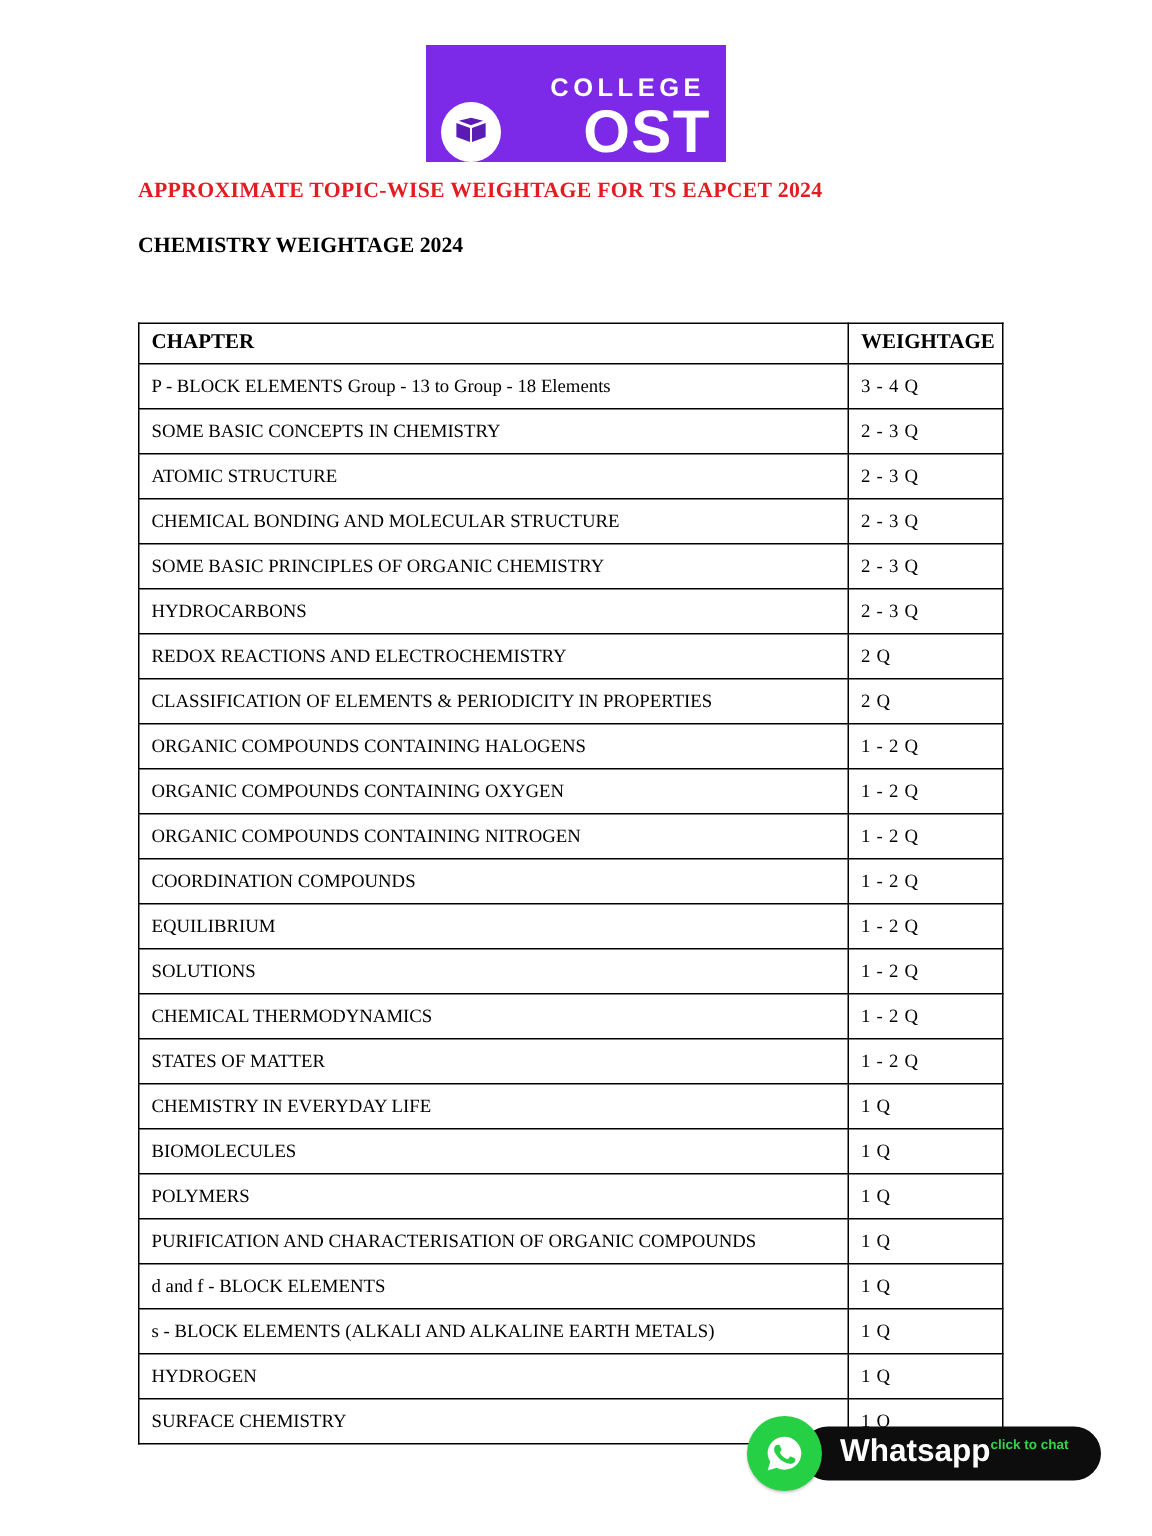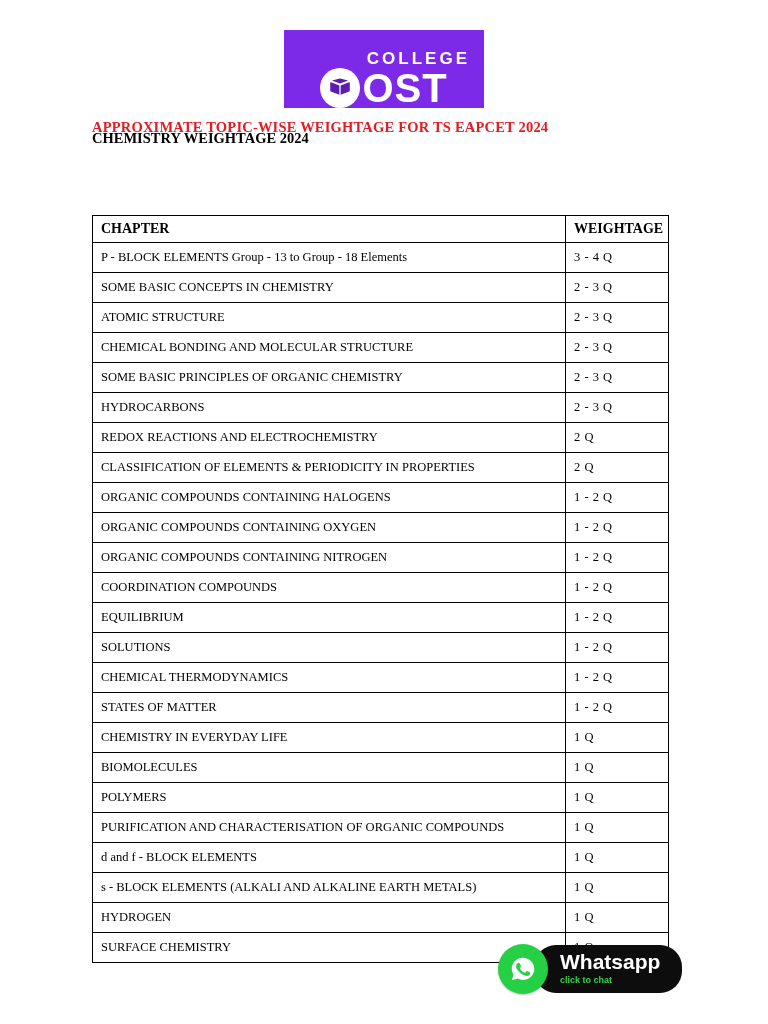--- a/index.html
+++ b/index.html
@@ -35,21 +35,21 @@
     font-size: 17px;
     letter-spacing: 3px;
     line-height: 1.1;
     padding-right: 4px;
     margin-top: 20px;
   }
   .logo-bottom {
     width: 100%;
     display: flex;
     align-items: center;
-    justify-content: center;
+    justify-content: space-between;
     gap: 2px;
   }
   .logo-d {
     width: 40px;
     height: 40px;
     border-radius: 50%;
     background: #ffffff;
     display: flex;
     align-items: center;
     justify-content: center;
@@ -68,21 +68,21 @@
     left: 92px;
     top: 119px;
     font-weight: bold;
     font-size: 14.5px;
     color: #e31b23;
     letter-spacing: 0.2px;
   }
   .heading-black {
     position: absolute;
     left: 92px;
-    top: 130px;
+    top: 156px;
     font-weight: bold;
     font-size: 14.5px;
     color: #000000;
     text-align: center;
   }
 
   
   .table-wrap {
     position: absolute;
     left: 92px;
@@ -133,21 +133,21 @@
     z-index: 2;
     flex: 0 0 auto;
     box-shadow: 0 1px 2px rgba(0,0,0,0.25);
   }
   .wa-pill {
     margin-left: -14px;
     background: #0d0d0d;
     border-radius: 22px;
     padding: 6px 22px 8px 26px;
     display: flex;
-    flex-direction: column;
+    flex-direction: row;
     align-items: flex-start;
     justify-content: space-between;
     min-width: 130px;
   }
   .wa-label {
     color: #ffffff;
     font-family: "Liberation Sans", sans-serif;
     font-weight: bold;
     font-size: 21px;
     line-height: 1.05;

